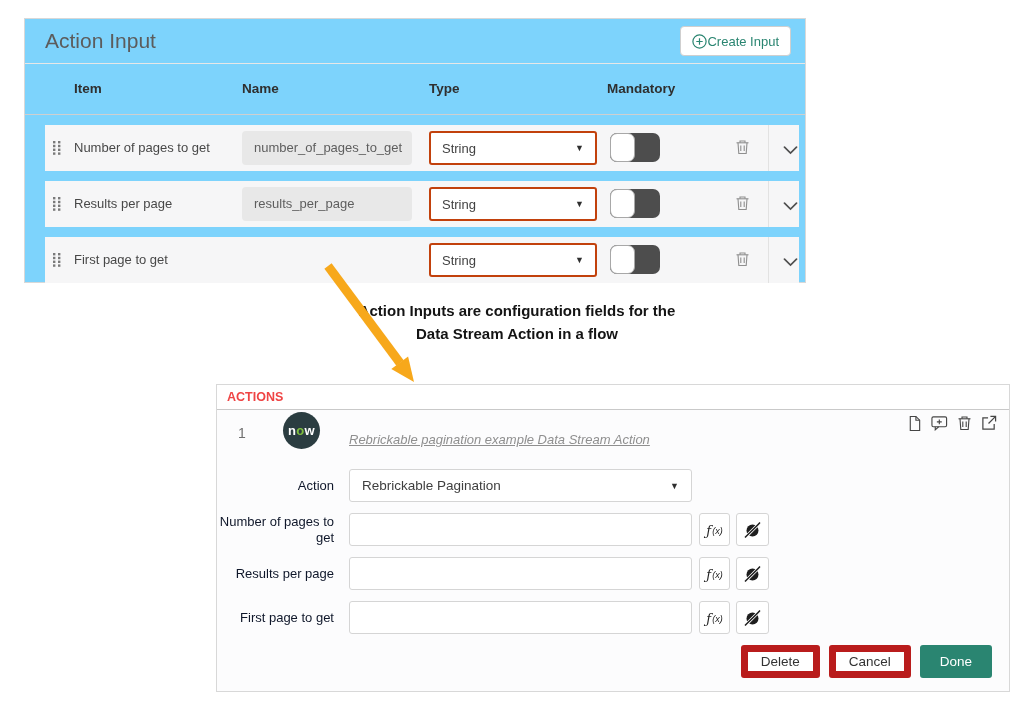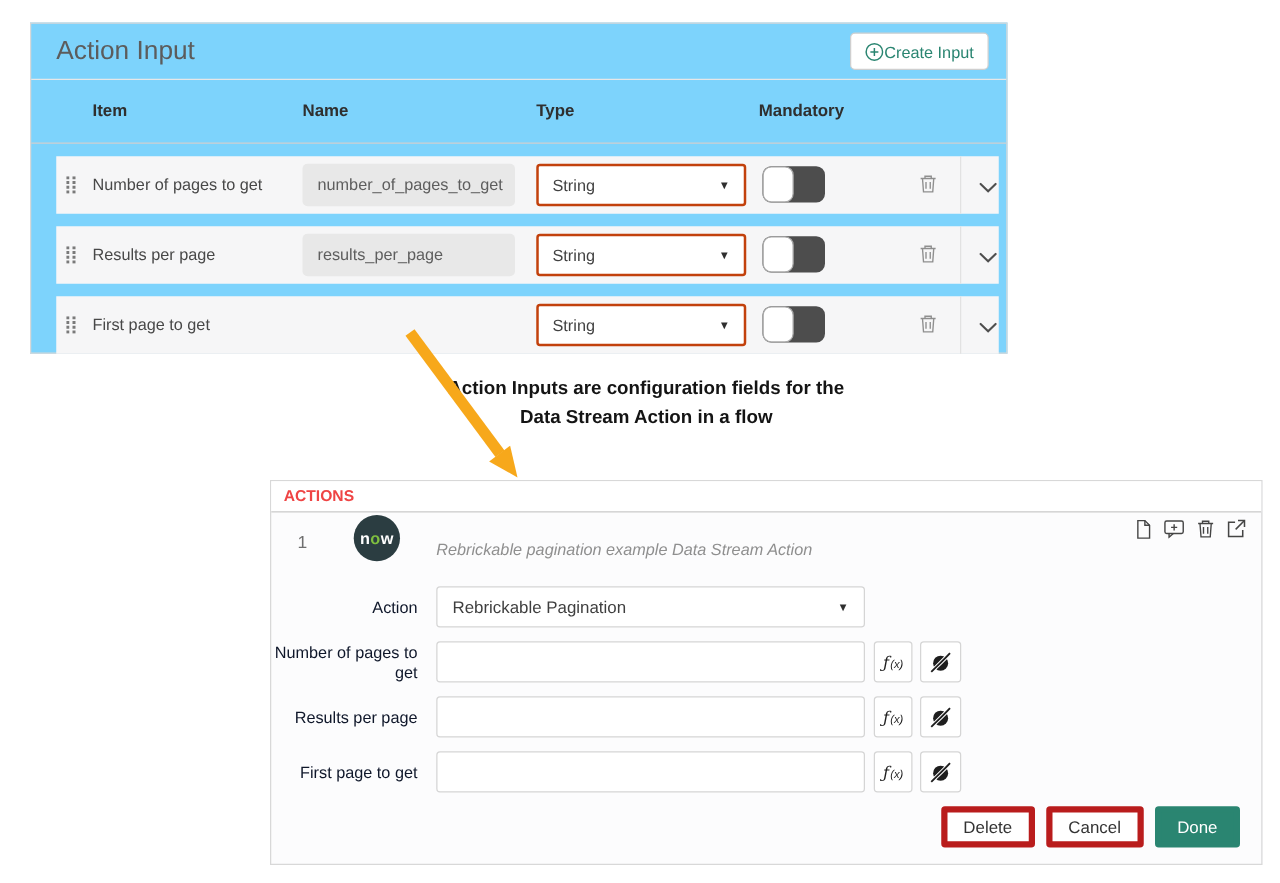--- a/index.html
+++ b/index.html
@@ -49,21 +49,21 @@
              background:#fcfcfd;border:1px solid #d8d8d8;box-sizing:border-box;}
   .act-head{height:24px;line-height:24px;padding-left:10px;border-bottom:1px solid #c9c9c9;
             font-size:12.5px;font-weight:bold;color:#ef4444;background:#fff;}
   .step-num{position:absolute;left:21px;top:40px;font-size:14px;color:#6f6f6f;}
   .logo{position:absolute;left:66px;top:27px;width:37px;height:37px;border-radius:50%;
         background:#2b3d41;color:#fff;display:flex;align-items:center;justify-content:center;
         font-size:13px;font-weight:bold;letter-spacing:.3px;}
   .logo .o-green{color:#7fbf3f;}
   .step-title{position:absolute;left:132px;top:25px;font-size:15px;font-weight:600;color:#2e2e2e;}
   .step-link{color:#2D8FAD;margin-left:5px;font-weight:600;text-decoration:none;cursor:pointer;}
-  .step-sub{position:absolute;left:132px;top:47px;font-style:italic;font-size:13px;color:#8f8f8f;}
+  .step-sub{position:absolute;left:132px;top:47px;font-style:italic;font-size:13px;color:#8f8f8f;text-decoration:underline;}
   .head-icons{position:absolute;right:12px;top:30px;display:flex;gap:9px;color:#454545;}
   .icon-btn{background:none;border:none;padding:0;cursor:pointer;color:#454545;display:flex;}
 
   .frow{position:absolute;left:0;right:0;display:flex;align-items:center;height:33px;}
   .frow-action{top:84px;} .frow-f0{top:128px;} .frow-f1{top:172px;} .frow-f2{top:216px;}
   .flabel{width:117px;text-align:right;font-size:13px;color:#0f172a;line-height:16px;
           margin-right:15px;flex:none;}
   .fselect{width:343px;height:33px;box-sizing:border-box;background:#fff;border:1px solid #d5d5d5;
            border-radius:3px;display:flex;align-items:center;justify-content:space-between;
            padding:0 12px;font-size:13.5px;color:#3f3f3f;flex:none;cursor:pointer;}
@@ -72,21 +72,21 @@
   .fx-btn{margin-left:7px;width:31px;height:33px;box-sizing:border-box;background:#fff;
           border:1px solid #d5d5d5;border-radius:3px;display:flex;align-items:flex-end;
           justify-content:center;padding-bottom:8px;font-size:13px;color:#1f1f1f;flex:none;cursor:pointer;}
   .fx-f{font-style:italic;font-family:"DejaVu Serif", serif;margin-right:1px;line-height:1;}
   .fx-args{font-size:9px;font-style:italic;line-height:1;margin-bottom:1px;}
   .pill-btn{margin-left:6px;width:33px;height:33px;box-sizing:border-box;background:#fff;
             border:1px solid #d5d5d5;border-radius:3px;display:flex;align-items:center;
             justify-content:center;flex:none;cursor:pointer;}
 
   .act-footer{position:absolute;right:17px;bottom:13px;display:flex;gap:9px;}
-  .btn{height:33px;padding:0 13px;background:#fff;border:5px solid #b91c1c;border-radius:3px;
+  .btn{height:33px;padding:0 13px;background:#fff;border:7px solid #b91c1c;border-radius:3px;
        font-size:13.5px;color:#333;display:flex;align-items:center;cursor:pointer;
        font-family:"Liberation Sans", sans-serif;}
   .btn-done{background:#2A8571;border-color:#2A8571;color:#fff;}
 </style>
 </head>
 <body>
 
 <div class="ai-panel">
   <div class="ai-head">
     <div class="ai-title">Action Input</div>

